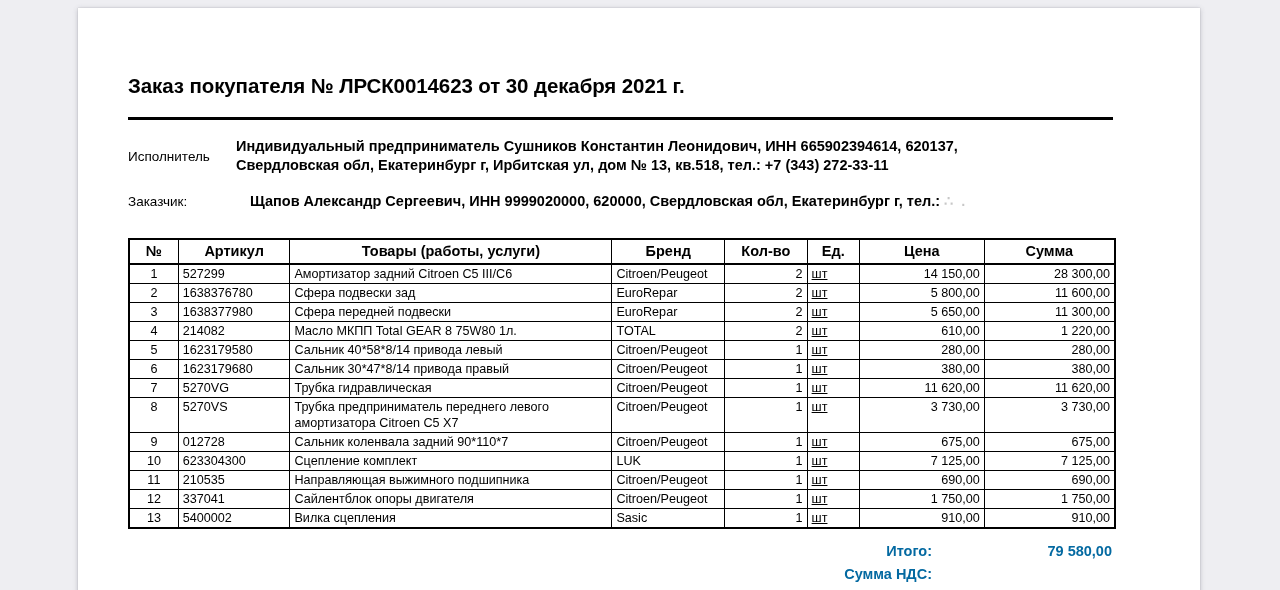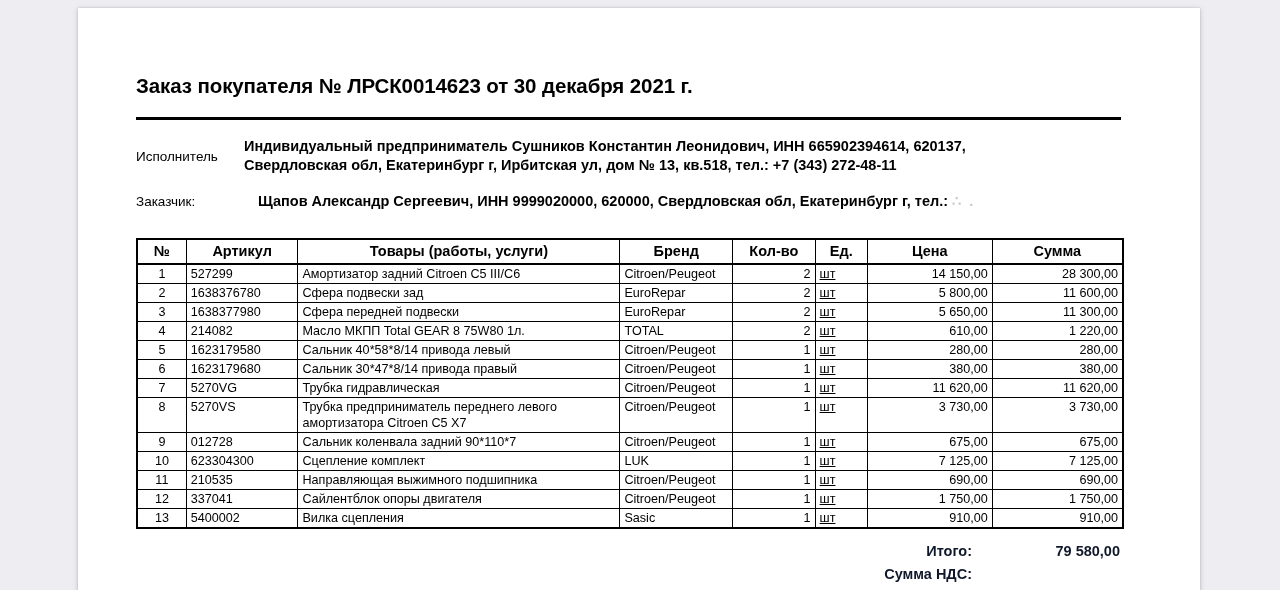--- a/index.html
+++ b/index.html
@@ -20,21 +20,21 @@
     left: 78px;
     top: 8px;
     width: 1122px;
     height: 600px;
     background: #ffffff;
     box-shadow: 0 1px 5px rgba(80,80,95,0.30), 0 0 1px rgba(80,80,95,0.35);
     overflow: hidden;
   }
   .page-inner {
     position: absolute;
-    left: 58px;
+    left: 50px;
     top: 0;
     width: 985px;
   }
 
   
   .doc-title {
     font-size: 20.5px;
     font-weight: bold;
     color: #000;
     letter-spacing: -0.1px;
@@ -118,22 +118,23 @@
   .totals {
     margin-top: 14px;
     width: 988px;
   }
   .total-row {
     display: flex;
     justify-content: flex-end;
     align-items: baseline;
     font-size: 14.5px;
     font-weight: bold;
-    color: #0f172a;
+    color: #0369a1;
     margin-bottom: 7px;
+    gap: 32px;
   }
   .total-label {
     text-align: right;
     width: 130px;
     flex: 0 0 130px;
   }
   .total-value {
     text-align: right;
     width: 148px;
     flex: 0 0 148px;
@@ -148,21 +149,21 @@
 
     <div class="doc-title">Заказ покупателя № ЛРСК0014623 от 30 декабря 2021 г.</div>
     <div class="title-rule"></div>
 
     <div class="parties">
 
       <div class="party-row executor">
         <div class="party-label">Исполнитель</div>
         <div class="party-value">
           <span class="line">Индивидуальный предприниматель Сушников Константин Леонидович, ИНН 665902394614, 620137,</span>
-          <span class="line">Свердловская обл, Екатеринбург г, Ирбитская ул, дом № 13, кв.518, тел.: +7 (343) 272-48-11</span>
+          <span class="line">Свердловская обл, Екатеринбург г, Ирбитская ул, дом № 13, кв.518, тел.: +7 (343) 272-33-11</span>
         </div>
       </div>
 
       <div class="party-row customer">
         <div class="party-label">Заказчик:</div>
         <div class="party-value">
           <span class="line"><span>Щапов Александр Сергеевич, ИНН 9999020000, 620000, Свердловская обл, Екатеринбург г, тел.:</span> <span class="redacted">∴ .</span></span>
         </div>
       </div>
 

